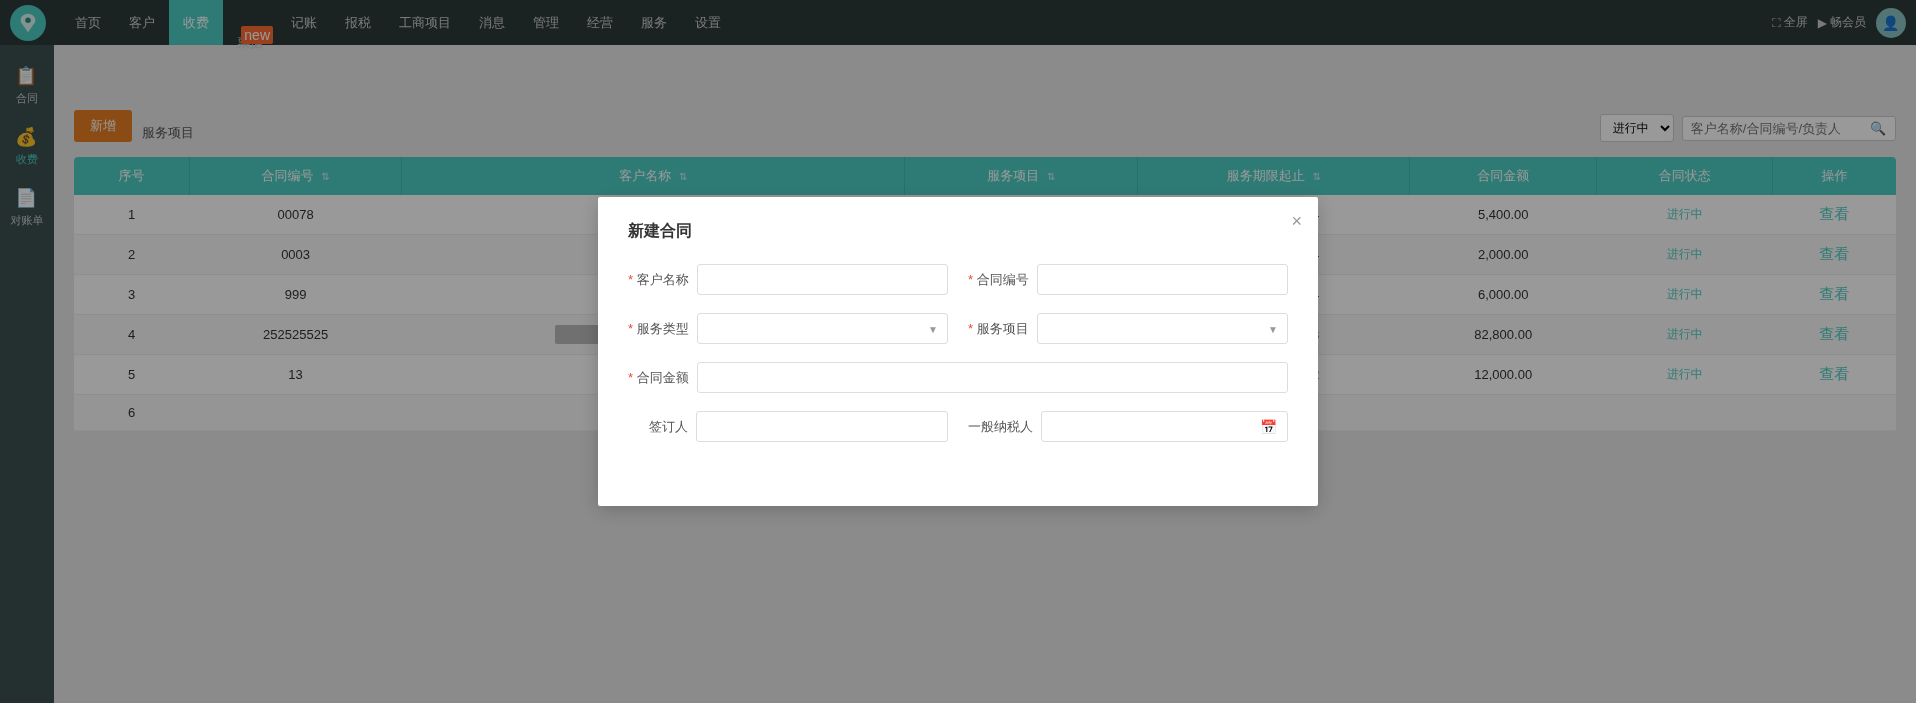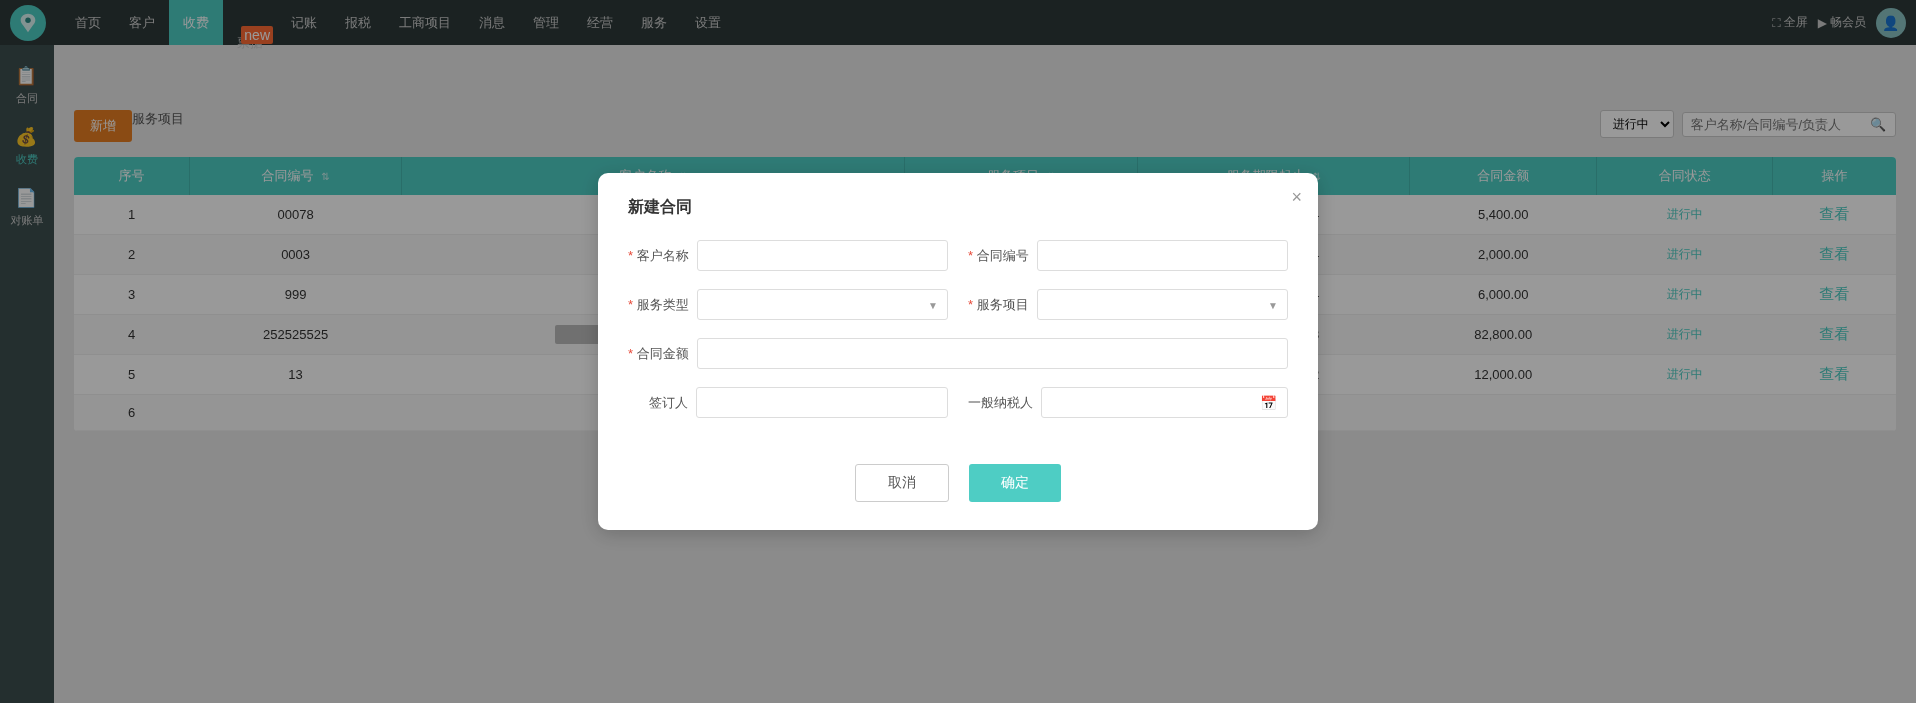--- a/index.html
+++ b/index.html
@@ -85,21 +85,21 @@
     .main-content {
       margin-left: 54px;
       margin-top: 45px;
       padding: 20px;
       background: #e8e8e8;
       min-height: 658px;
     }
 
     
     .toolbar {
-      display: flex; align-items: flex-start; margin-bottom: 15px;
+      display: flex; align-items: flex-end; gap: 10px; margin-bottom: 15px;
     }
     .btn-new {
       background: #e67e22;
       color: #fff;
       border: none;
       padding: 7px 16px;
       border-radius: 3px;
       cursor: pointer;
       font-size: 13px;
     }
@@ -165,21 +165,21 @@
       position: fixed;
       top: 0; left: 0; right: 0; bottom: 0;
       background: rgba(0,0,0,0.4);
       z-index: 100;
       display: flex; align-items: center; justify-content: center;
     }
 
     
     .modal {
       background: #fff;
-      border-radius: 10px;
+      border-radius: 2px;
       width: 720px;
       padding: 24px 30px 28px;
       position: relative;
       box-shadow: 0 4px 20px rgba(0,0,0,0.2);
     }
     .modal-title {
       font-size: 16px;
       font-weight: bold;
       color: #333;
       margin-bottom: 22px;
@@ -476,18 +476,14 @@
           <input type="text" style="">
           <span class="cal-icon">📅</span>
         </div>
       </div>
     </div>
 
     <div class="form-row">
       <div style="flex:1;"></div>
     </div>
 
-    <div class="modal-footer">
-      <button class="btn-cancel">取消</button>
-      <button class="btn-confirm">确定</button>
-    </div>
   </div>
 </div>
 
 </body></html>

